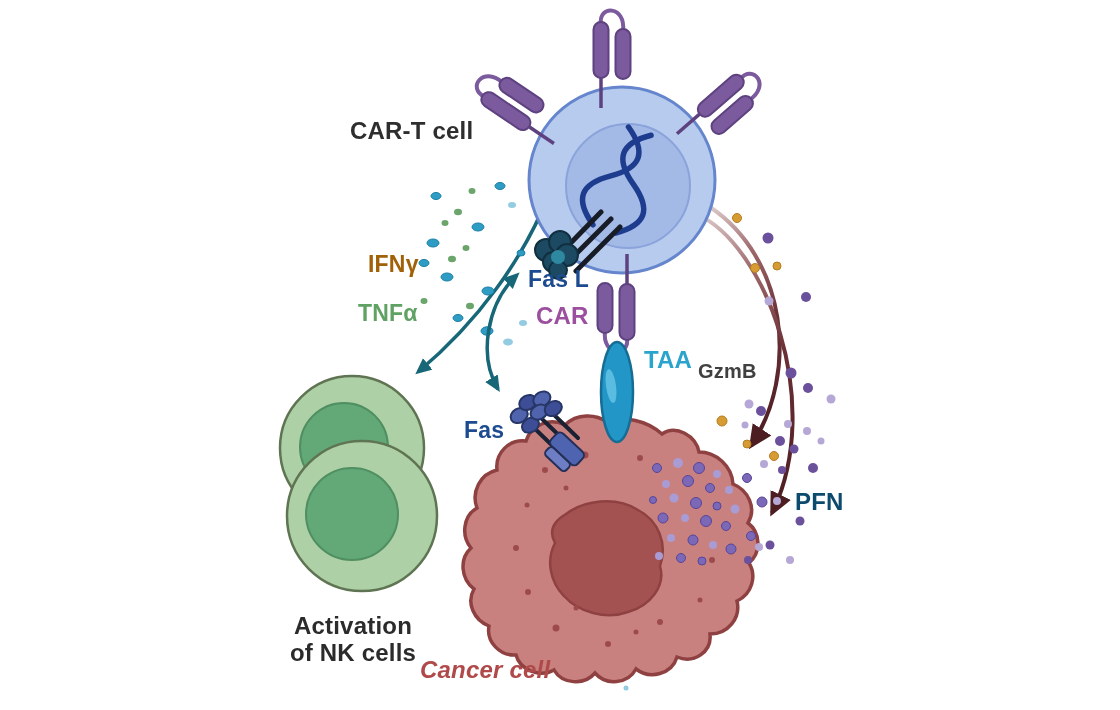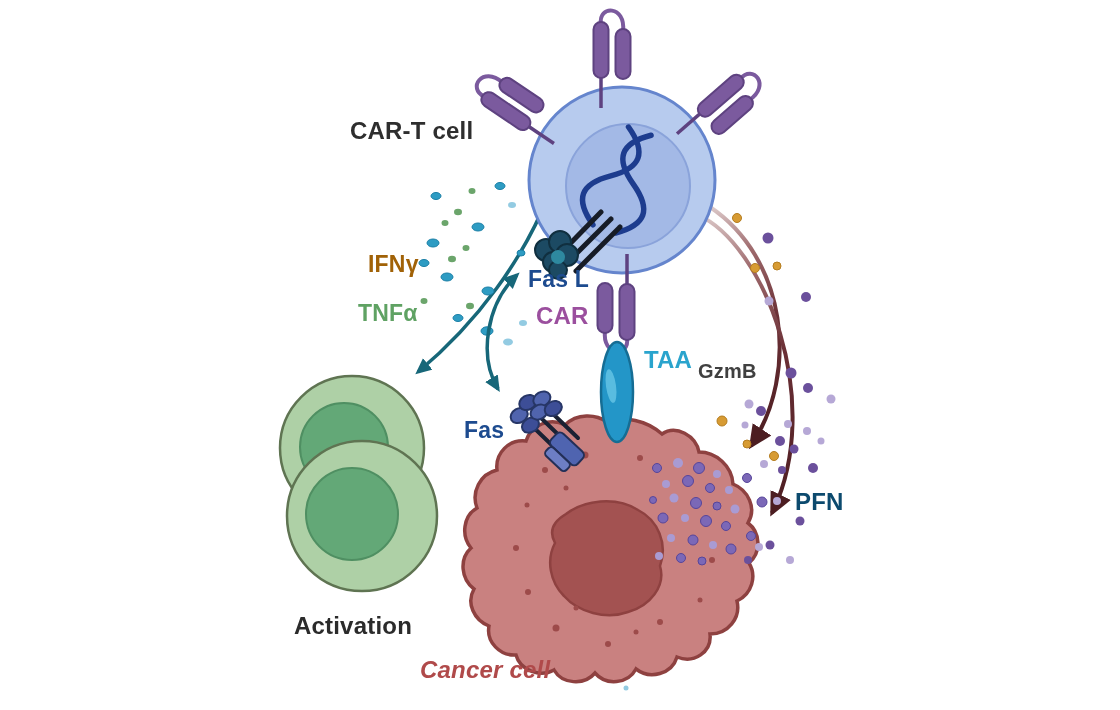--- a/index.html
+++ b/index.html
@@ -258,15 +258,16 @@
 <div class="lbl lbl-tnfa" style="left:358px;top:300px;">TNFα</div>
 <div class="lbl lbl-fas" style="left:528px;top:266px;">Fas L</div>
 <div class="lbl lbl-car" style="left:536px;top:302px;">CAR</div>
 <div class="lbl lbl-taa" style="left:644px;top:346px;">TAA</div>
 <div class="lbl lbl-gzmb" style="left:698px;top:360px;">GzmB</div>
 <div class="lbl lbl-pfn" style="left:795px;top:488px;">PFN</div>
 <div class="lbl lbl-fas" style="left:464px;top:417px;">Fas</div>
 <div class="lbl lbl-cancer" style="left:420px;top:656px;">Cancer cell</div>
 <div class="lbl lbl-nk" style="left:268px;top:612px;width:170px;">
   <div>Activation</div>
+  <div>of NK cells</div>
 </div>
 
 </div>
 
 </body></html>

